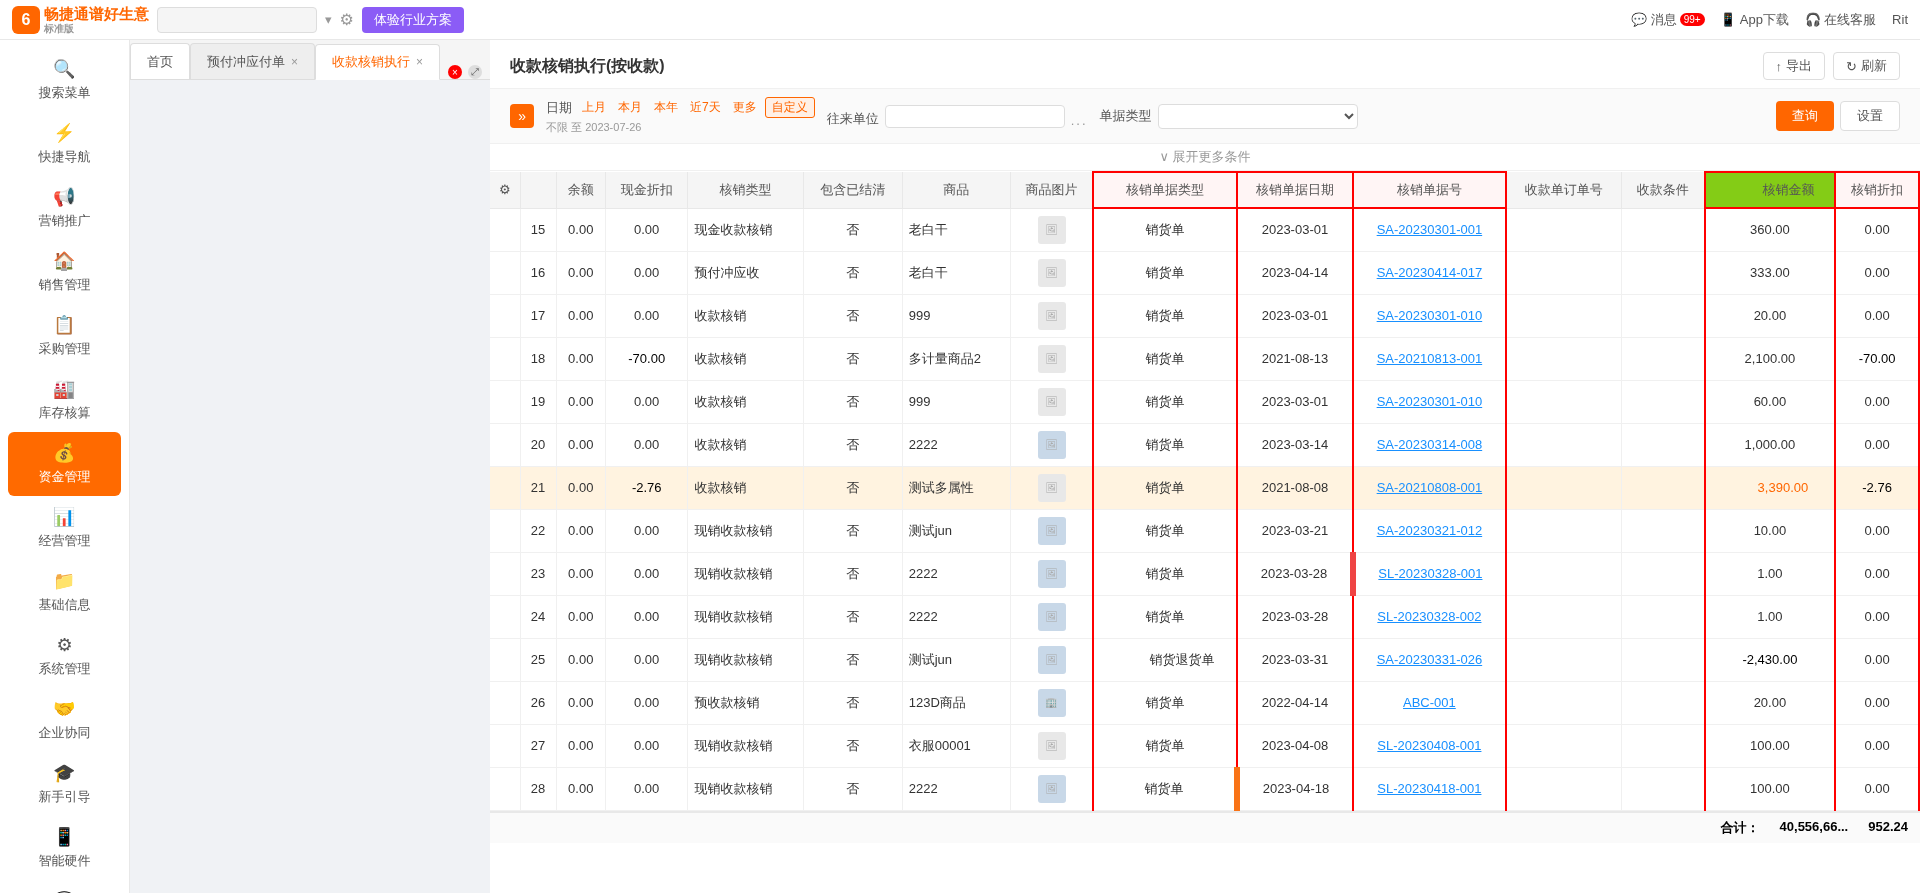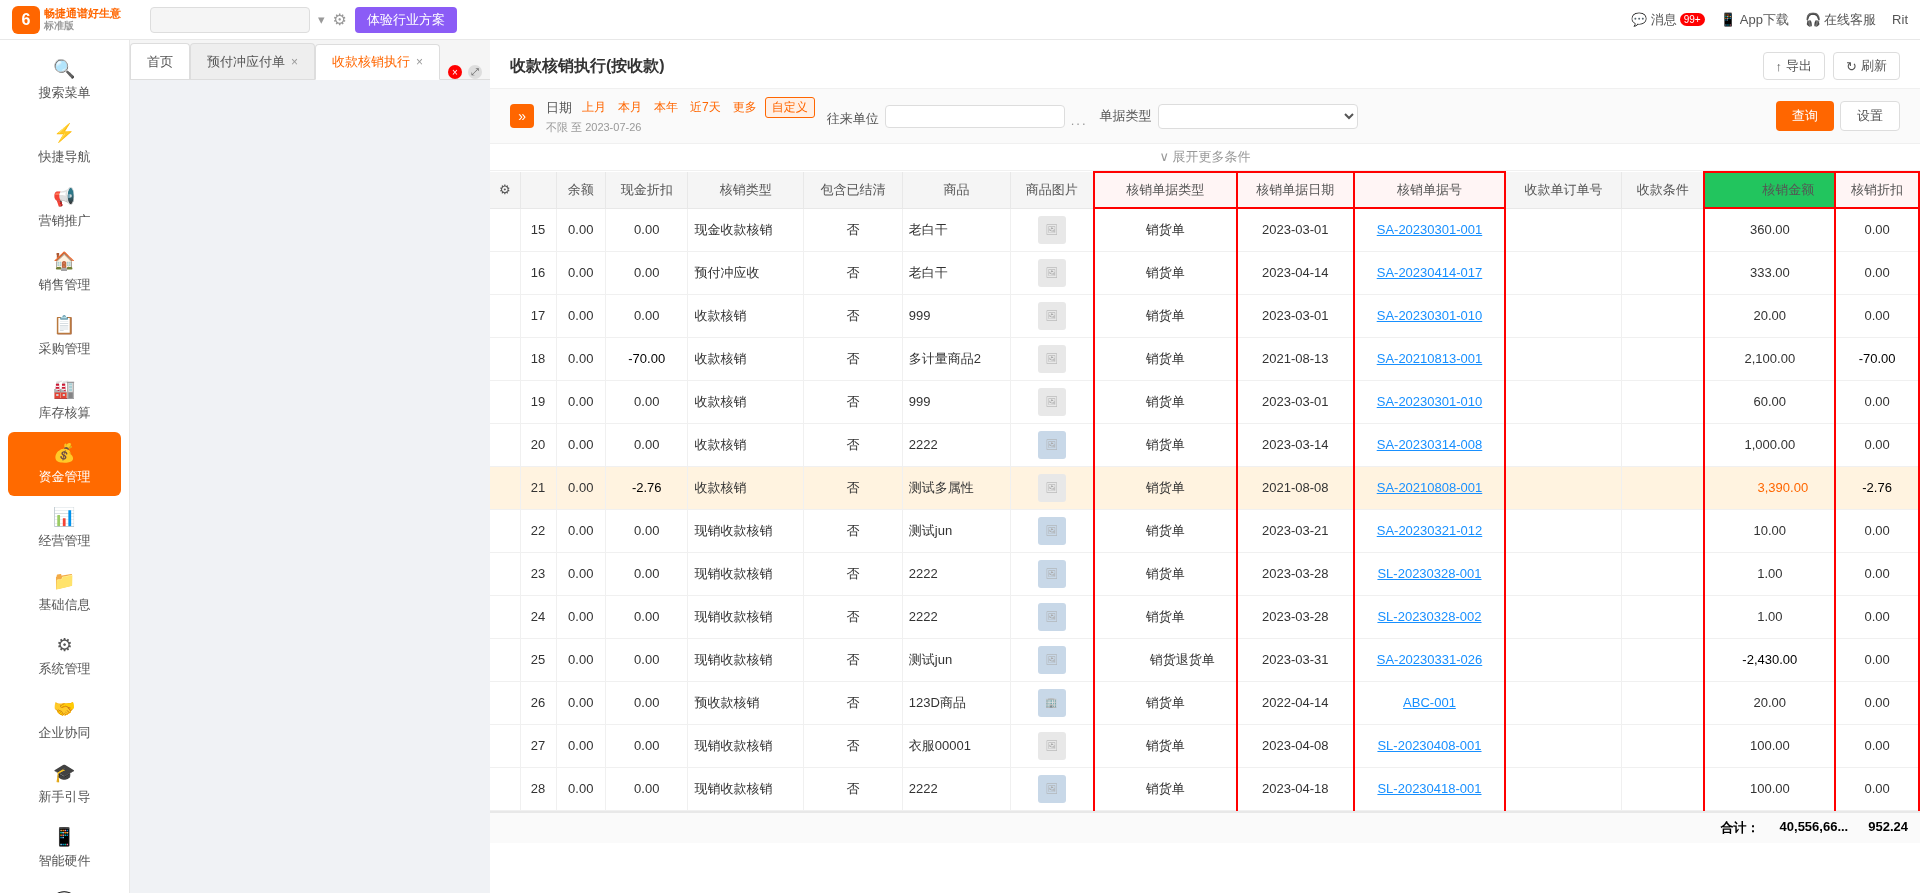--- a/index.html
+++ b/index.html
@@ -248,21 +248,21 @@
     }
     .filter-date-block { display: flex; flex-direction: column; }
   </style>
 </head>
 <body>
 
 <div class="top-bar">
   <div class="top-bar-logo">
     <div class="logo-icon">6</div>
     <div style="display:flex;flex-direction:column;line-height:1.2">
-      <span style="font-size:11px;color:#f60;">畅捷通谱好生意</span>
+      <span style="font-size:15px;color:#f60;">畅捷通谱好生意</span>
       <span style="font-size:10px;color:#999;">标准版</span>
     </div>
   </div>
   <div class="top-bar-center">
     <input class="top-bar-input" type="text" style="">
     <span style="color:#999;cursor:pointer">▾</span>
     <span style="color:#999;cursor:pointer;font-size:16px;">⚙</span>
     <button class="top-bar-btn-orange">体验行业方案</button>
   </div>
   <div class="top-bar-right">
@@ -434,21 +434,21 @@
               <th>现金折扣</th>
               <th>核销类型</th>
               <th>包含已结清</th>
               <th>商品</th>
               <th>商品图片</th>
               <th style="border:2px solid #f00;background:#fff5f5;">核销单据类型</th>
               <th style="border:2px solid #f00;background:#fff5f5;">核销单据日期</th>
               <th style="border:2px solid #f00;background:#fff5f5;">核销单据号</th>
               <th>收款单订单号</th>
               <th>收款条件</th>
-              <th style="border:2px solid #f00;background:#22c55e;padding-left:43px;">核销金额</th>
+              <th style="border:2px solid #f00;background:#84cc16;padding-left:43px;">核销金额</th>
               <th style="border:2px solid #f00;background:#fff5f5;">核销折扣</th>
             </tr>
           </thead>
           <tbody id="table-body">
           <tr>
     <td></td>
     <td>15</td>
     <td>0.00</td>
     <td class="">0.00</td>
     <td class="text-left">现金收款核销</td>
@@ -586,21 +586,21 @@
     <td></td>
     <td>23</td>
     <td>0.00</td>
     <td class="">0.00</td>
     <td class="text-left">现销收款核销</td>
     <td>否</td>
     <td class="text-left">2222</td>
     <td><div class="img-placeholder has-img">🖼</div></td>
     <td style="border-left:2px solid #f00;border-right:2px solid #f00;">销货单</td>
     <td style="border-left:2px solid #f00;border-right:2px solid #f00;">2023-03-28</td>
-    <td style="border-left:2px solid #ef4444;border-right:2px solid #f00;"><span class="text-link">SL-20230328-001</span></td>
+    <td style="border-left:6px solid #ef4444;border-right:2px solid #f00;"><span class="text-link">SL-20230328-001</span></td>
     <td></td>
     <td></td>
     <td class="" style="border-left:2px solid #f00;border-right:2px solid #f00;">1.00</td>
     <td class="" style="border-left:2px solid #f00;border-right:2px solid #f00;">0.00</td>
   </tr>
               <tr>
     <td></td>
     <td>24</td>
     <td>0.00</td>
     <td class="">0.00</td>
@@ -670,21 +670,21 @@
               <tr>
     <td></td>
     <td>28</td>
     <td>0.00</td>
     <td class="">0.00</td>
     <td class="text-left">现销收款核销</td>
     <td>否</td>
     <td class="text-left">2222</td>
     <td><div class="img-placeholder has-img">🖼</div></td>
     <td style="border-left:2px solid #f00;border-right:2px solid #f00;">销货单</td>
-    <td style="border-left:2px solid #f97316;border-right:2px solid #f00;text-align:center;">2023-04-18</td>
+    <td style="border-left:6px solid #f97316;border-right:2px solid #f00;text-align:center;">2023-04-18</td>
     <td style="border-left:2px solid #f00;border-right:2px solid #f00;"><span class="text-link">SL-20230418-001</span></td>
     <td></td>
     <td></td>
     <td class="" style="border-left:2px solid #f00;border-right:2px solid #f00;">100.00</td>
     <td class="" style="border-left:2px solid #f00;border-right:2px solid #f00;">0.00</td>
   </tr>
             </tbody>
         </table>
         <div class="table-footer">
           <span>合计：</span>

